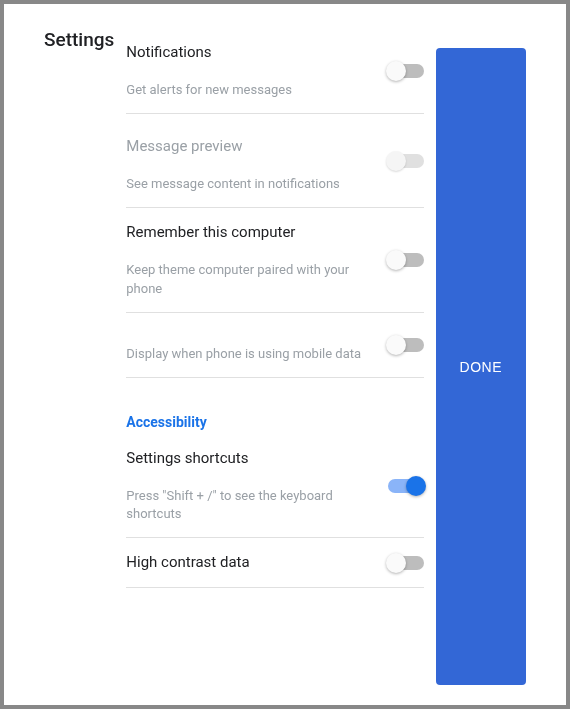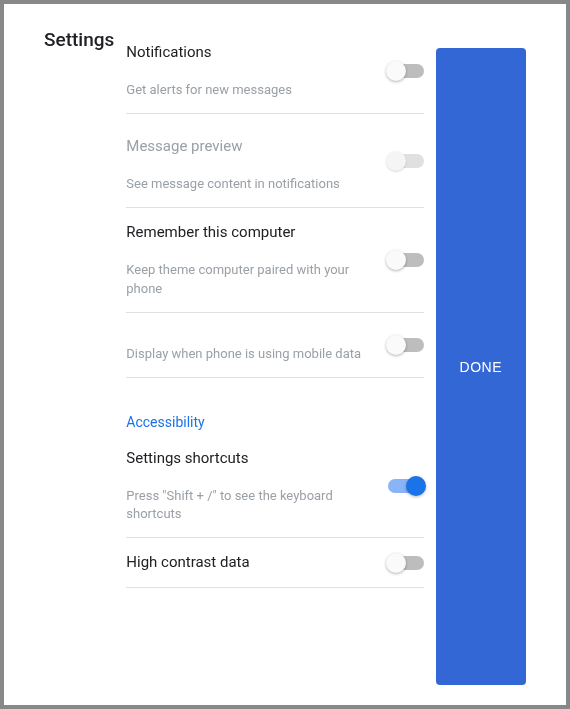--- a/index.html
+++ b/index.html
@@ -56,21 +56,21 @@
     }
     .setting-desc {
       font-size: 13px;
       color: #9aa0a6;
       margin-top: 18px;
       line-height: 1.4;
     }
     .section-header {
       font-size: 14px;
       color: #1a73e8;
-      font-weight: 400;
+      font-weight: 700;
       margin-top: 36px;
       margin-bottom: 4px;
     }
     .toggle {
       position: relative;
       width: 36px;
       height: 14px;
       border-radius: 7px;
       flex-shrink: 0;
       cursor: pointer;

